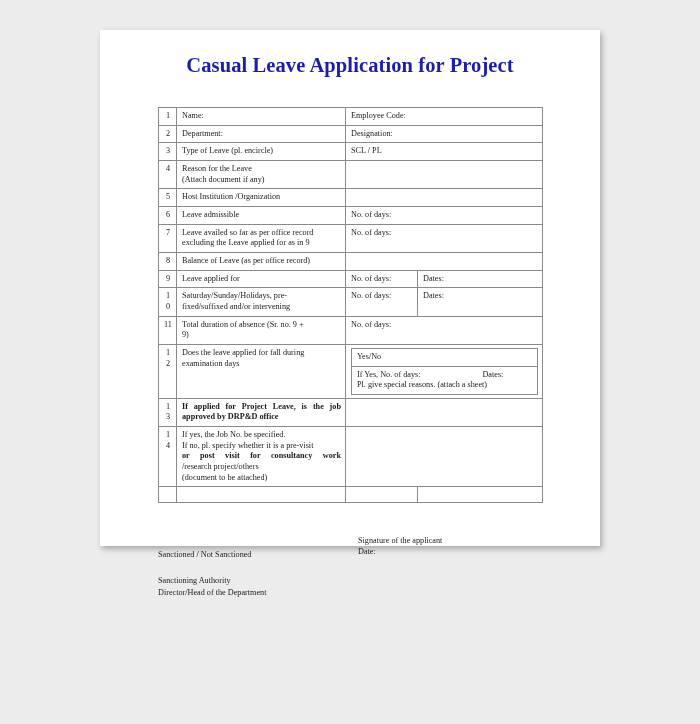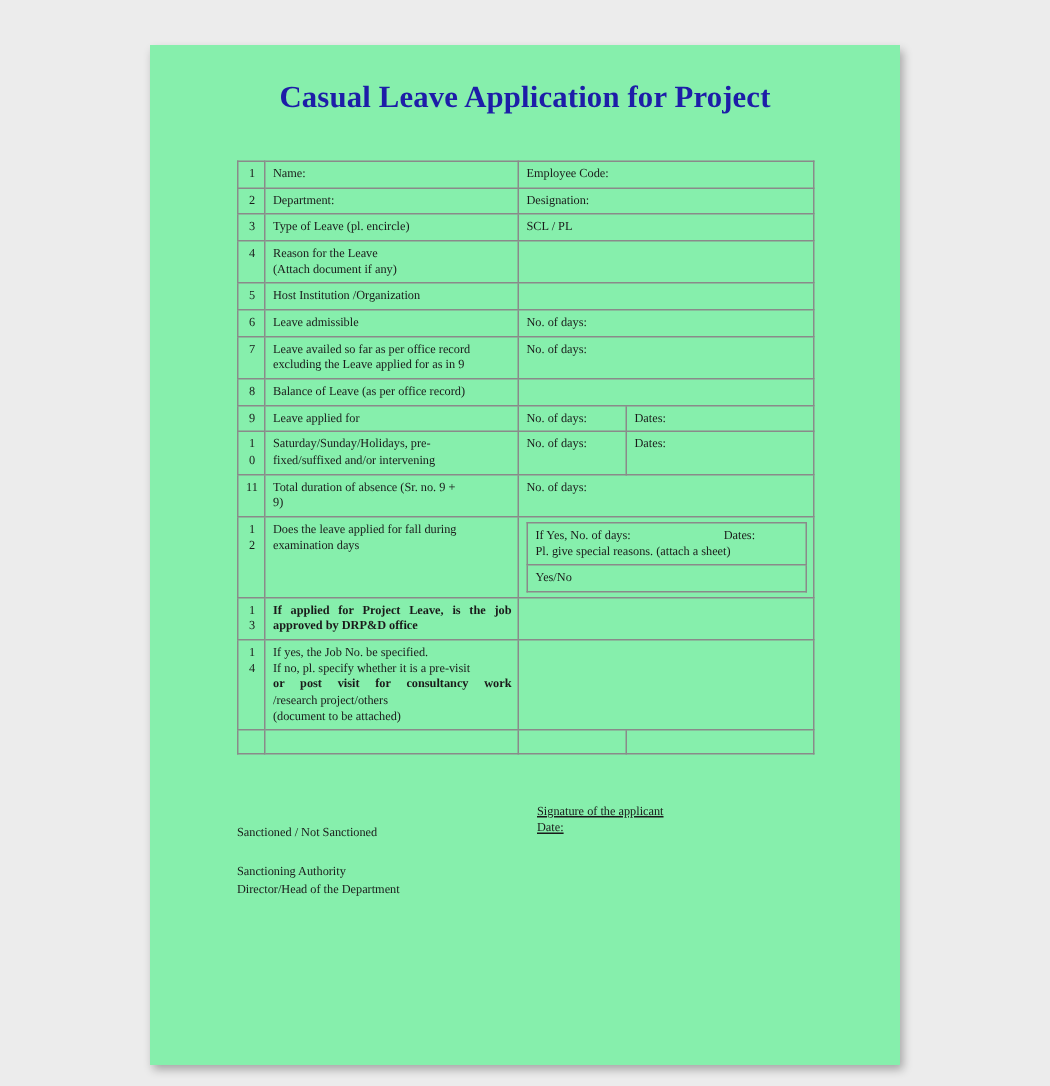--- a/index.html
+++ b/index.html
@@ -12,22 +12,22 @@
     background: #ececec;
     font-family: "Liberation Serif", "DejaVu Serif", serif;
     overflow: hidden;
   }
 
   #page {
     position: absolute;
     left: 100px;
     top: 30px;
     width: 500px;
-    height: 680px;
-    background: #86efac;
+    height: 516px;
+    background: #ffffff;
     box-shadow: 2px 3px 6px rgba(0,0,0,0.30);
     box-sizing: border-box;
   }
 
   #doc-title {
     position: absolute;
     left: 0;
     top: 24px;
     width: 500px;
     text-align: center;
@@ -101,21 +101,21 @@
     width: 385px;
     font-size: 8.2px;
     line-height: 1.38;
     color: #1a1a1a;
   }
   .foot-cols {
     display: flex;
     width: 100%;
   }
   .foot-left { width: 200px; }
-  .foot-right { width: 185px; text-decoration: underline; }
+  .foot-right { width: 185px; }
   .mt-auth { margin-top: 15px; }
   .dates-inline { display: inline-block; padding-left: 62px; }
 </style>
 </head>
 <body>
 
 <div id="page">
 
   <div id="doc-title">Casual Leave Application for Project</div>
 
@@ -211,27 +211,27 @@
       <tr>
         <td class="sr">12</td>
         <td class="lbl">
           <div>Does the leave applied for fall during</div>
           <div>examination days</div>
         </td>
         <td class="val nopad" colspan="2">
           <table class="split">
             <tbody>
               <tr>
+                <td>Yes/No</td>
+              </tr>
+              <tr>
                 <td>
                   <div><span>If Yes, No. of days:</span><span class="dates-inline">Dates:</span></div>
                   <div>Pl. give special reasons. (attach a sheet)</div>
                 </td>
-              </tr>
-              <tr>
-                <td>Yes/No</td>
               </tr>
             </tbody>
           </table>
         </td>
       </tr>
 
       <tr>
         <td class="sr">13</td>
         <td class="lbl justify">
           <div class="justify">If applied for Project Leave, is the job</div>

